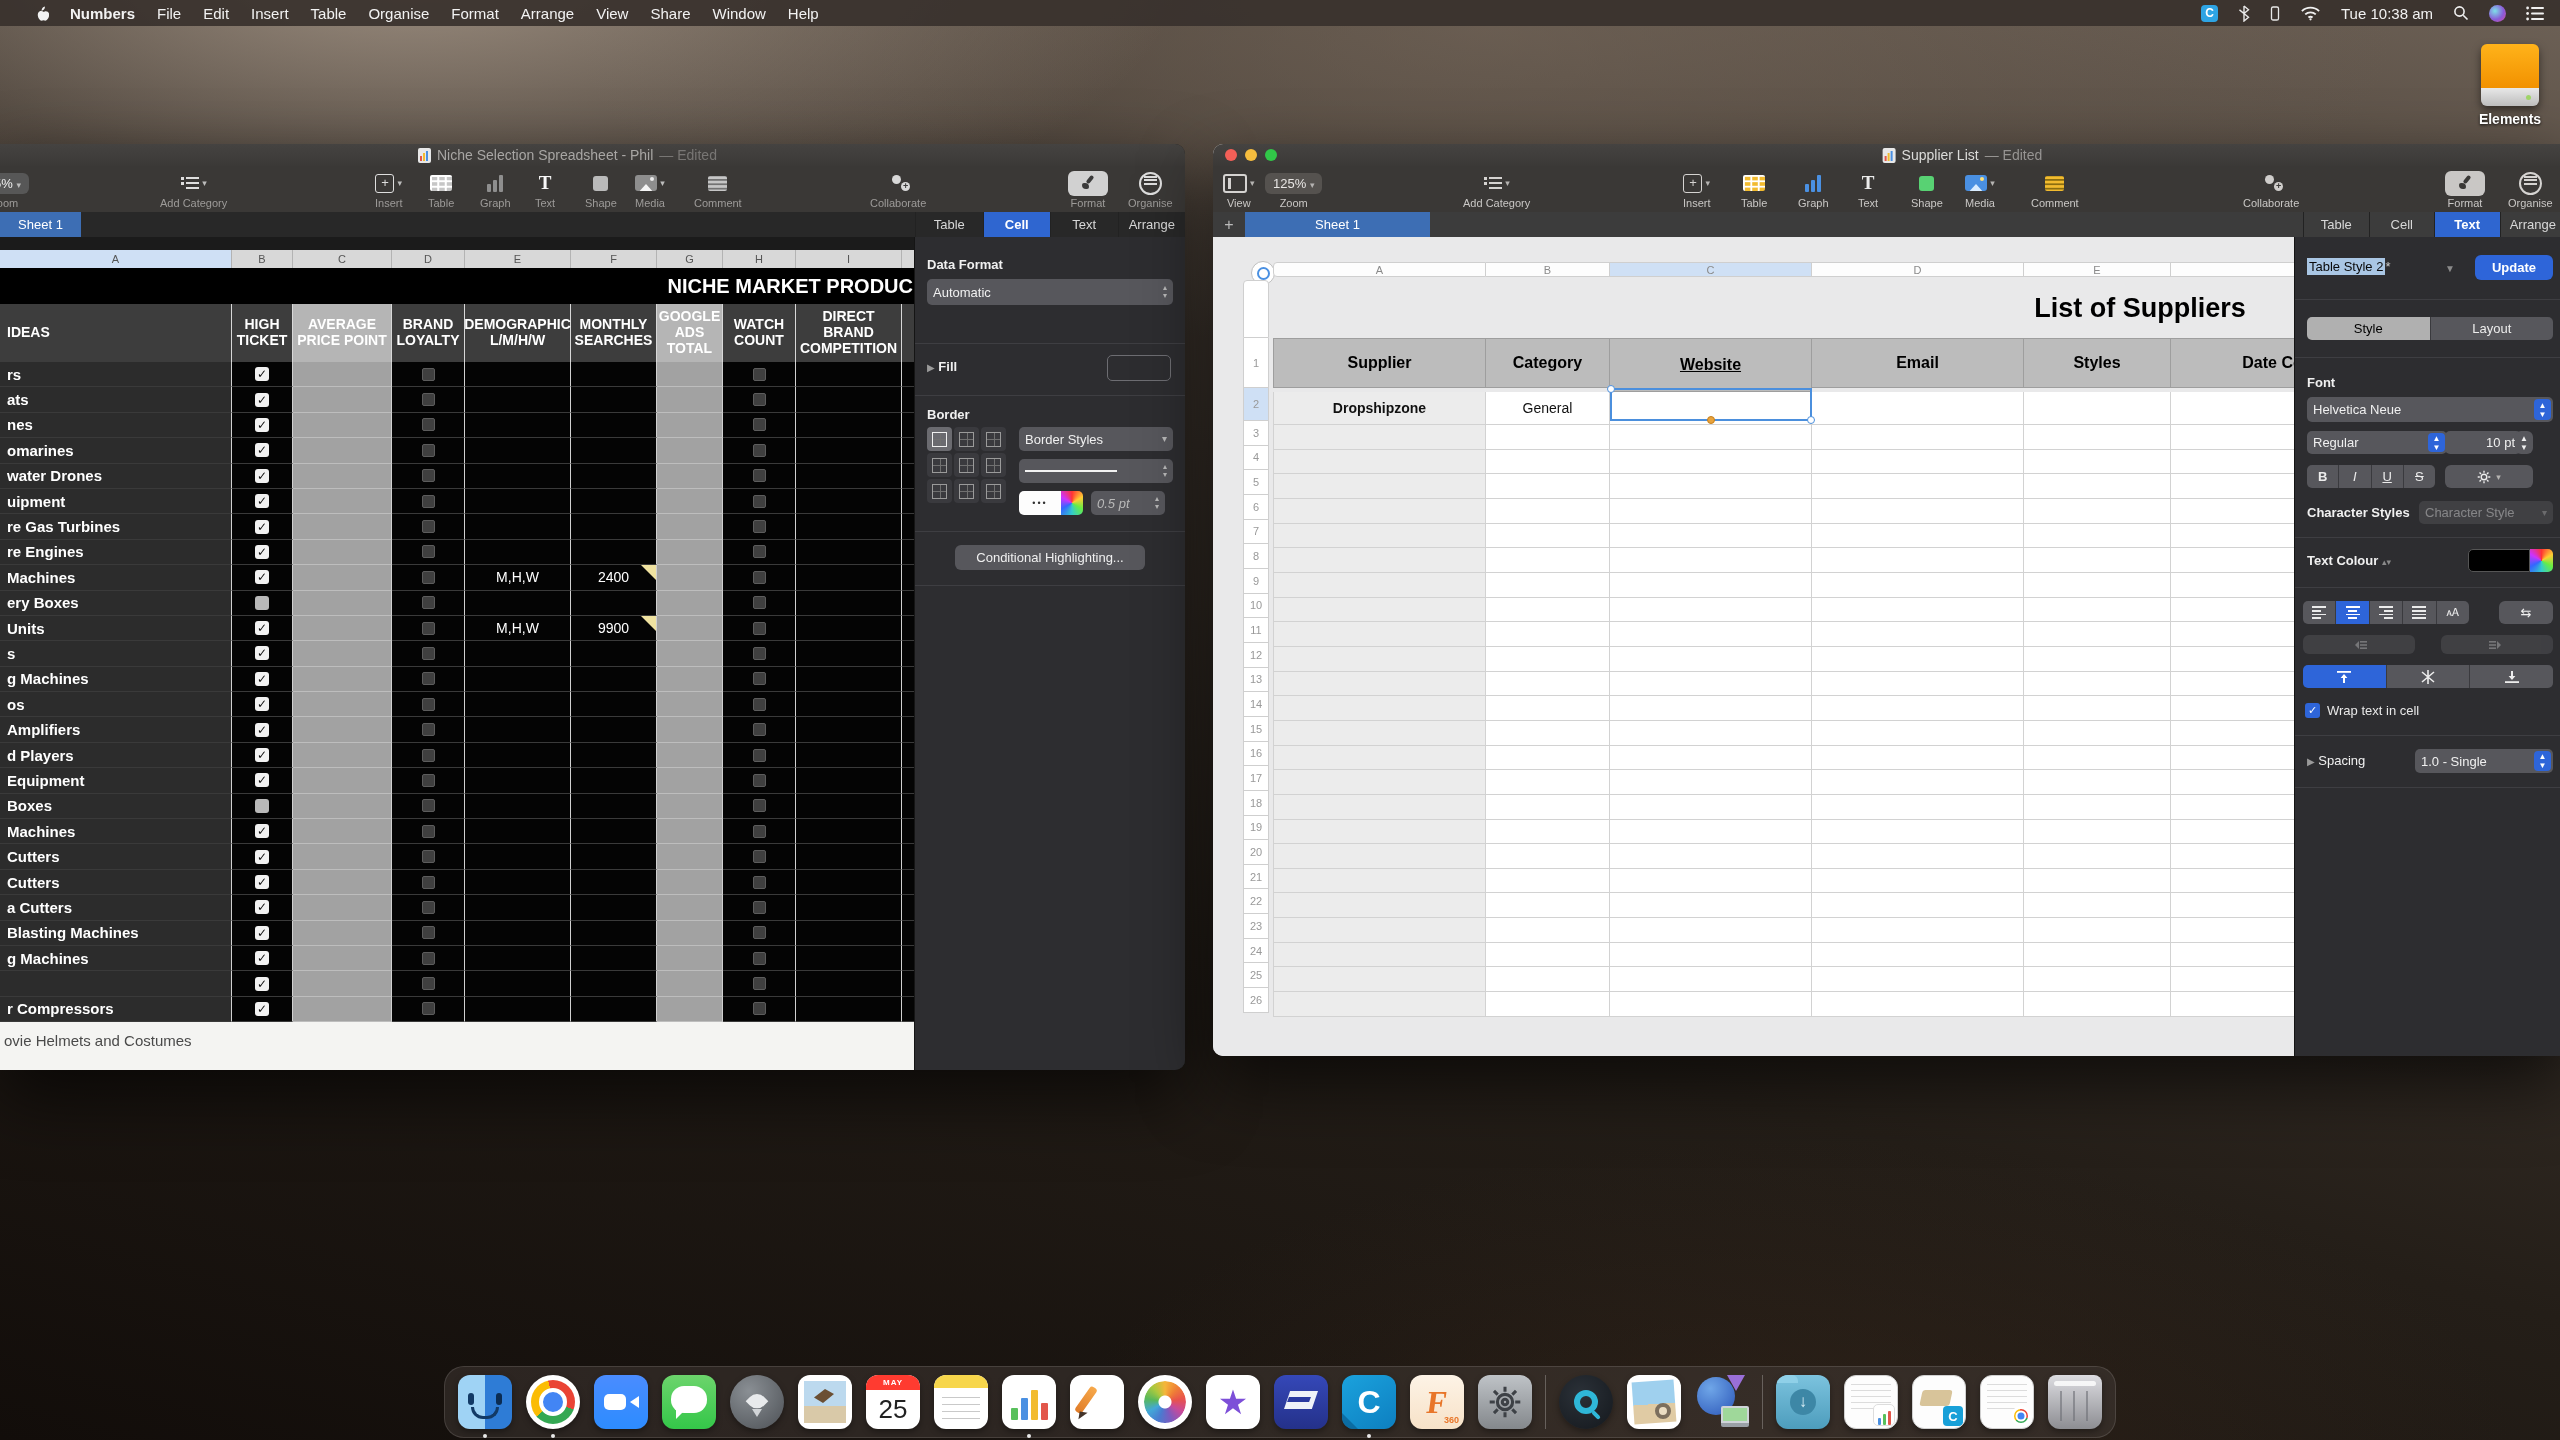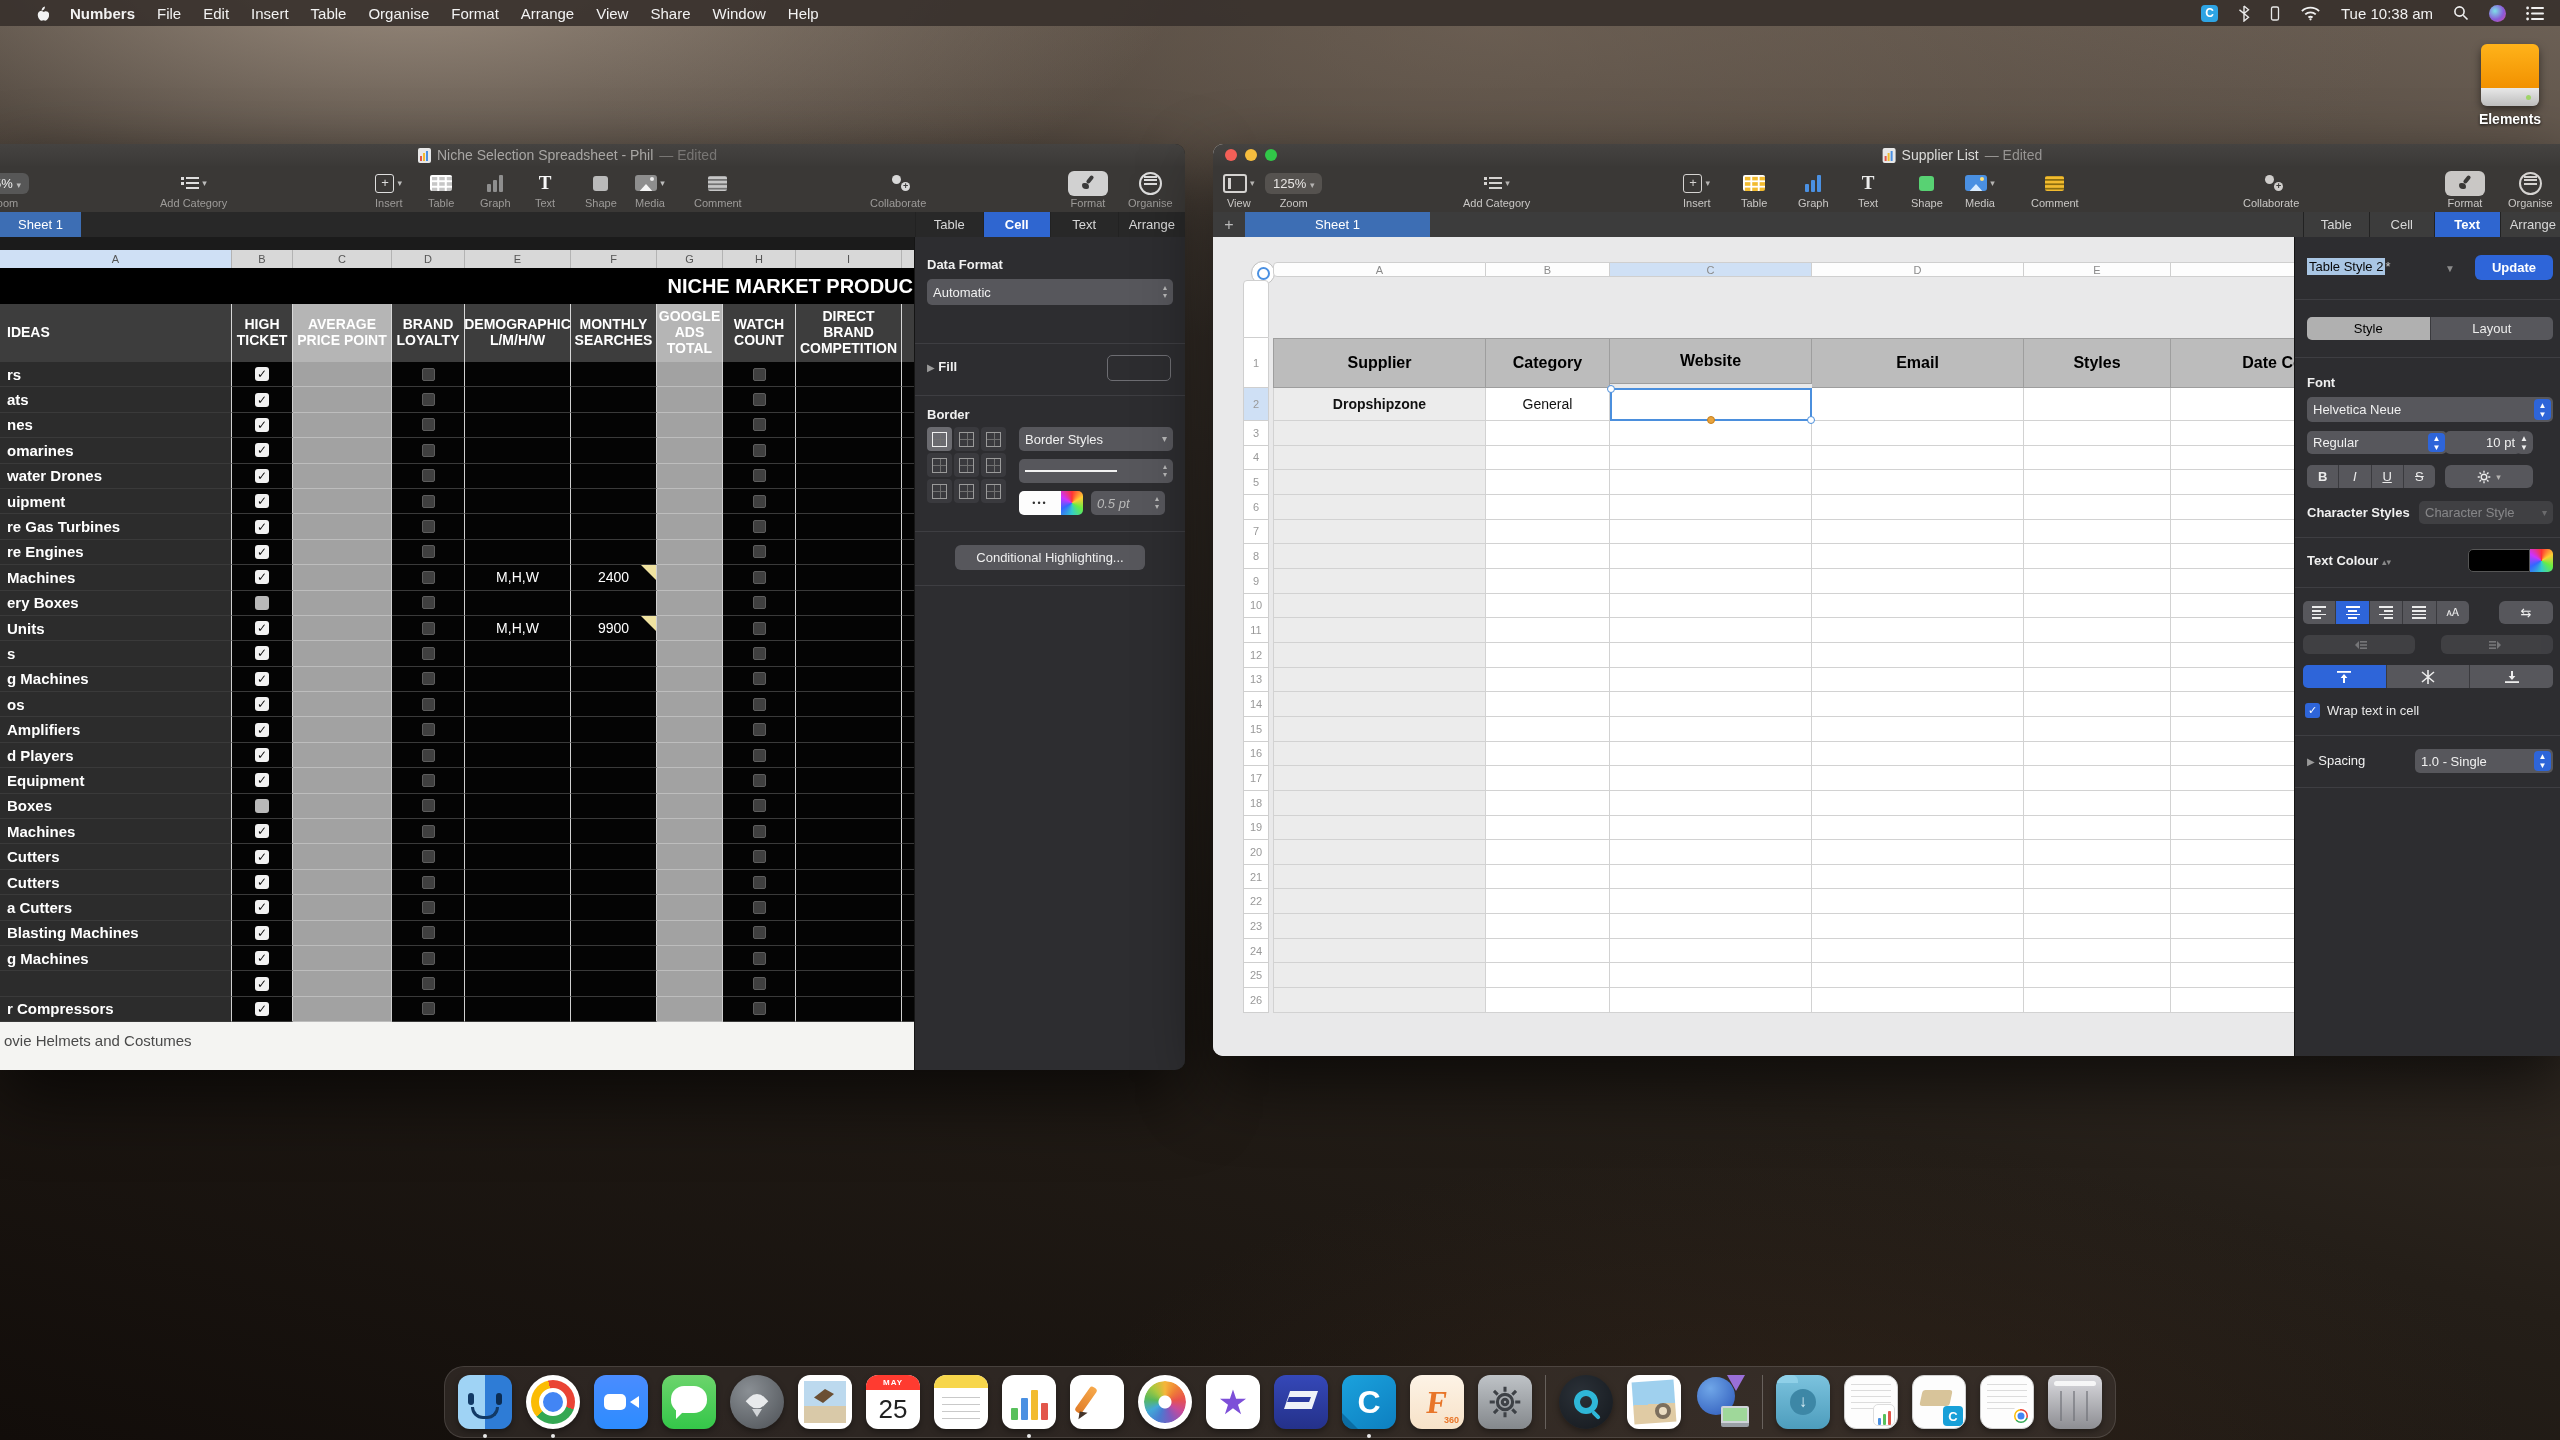--- a/index.html
+++ b/index.html
@@ -1186,25 +1186,26 @@
           <div class="rn" style="height: 24.67px;">18</div>
           <div class="rn" style="height: 24.67px;">19</div>
           <div class="rn" style="height: 24.67px;">20</div>
           <div class="rn" style="height: 24.67px;">21</div>
           <div class="rn" style="height: 24.67px;">22</div>
           <div class="rn" style="height: 24.67px;">23</div>
           <div class="rn" style="height: 24.67px;">24</div>
           <div class="rn" style="height: 24.67px;">25</div>
           <div class="rn" style="height: 24.67px;">26</div>
         </div>
+      <div id="rw-title">List of Suppliers</div>
       <div id="rw-table">
         <div class="rrow" id="rw-headrow">
             <div class="rc" style="width: 213px; height: 50px;">Supplier</div>
             <div class="rc" style="width: 124px; height: 50px;">Category</div>
-            <div class="rc" style="width: 202px; height: 46px;">Website</div>
+            <div class="rc" style="width: 202px; height: 54px; text-decoration: underline;">Website</div>
             <div class="rc" style="width: 212px; height: 50px;">Email</div>
             <div class="rc" style="width: 147px; height: 50px;">Styles</div>
             <div class="rc" style="width: 261px; height: 50px;">Date Contacted</div>
           </div>
         <div id="rw-rows">
             <div class="rrow">
               <div class="rc acol" style="width: 213px; height: 33px; font-weight: bold;">Dropshipzone</div>
               <div class="rc" style="width: 124px; height: 33px;">General</div>
               <div class="rc" style="width: 202px; height: 33px;"></div>
               <div class="rc" style="width: 212px; height: 33px;"></div>

